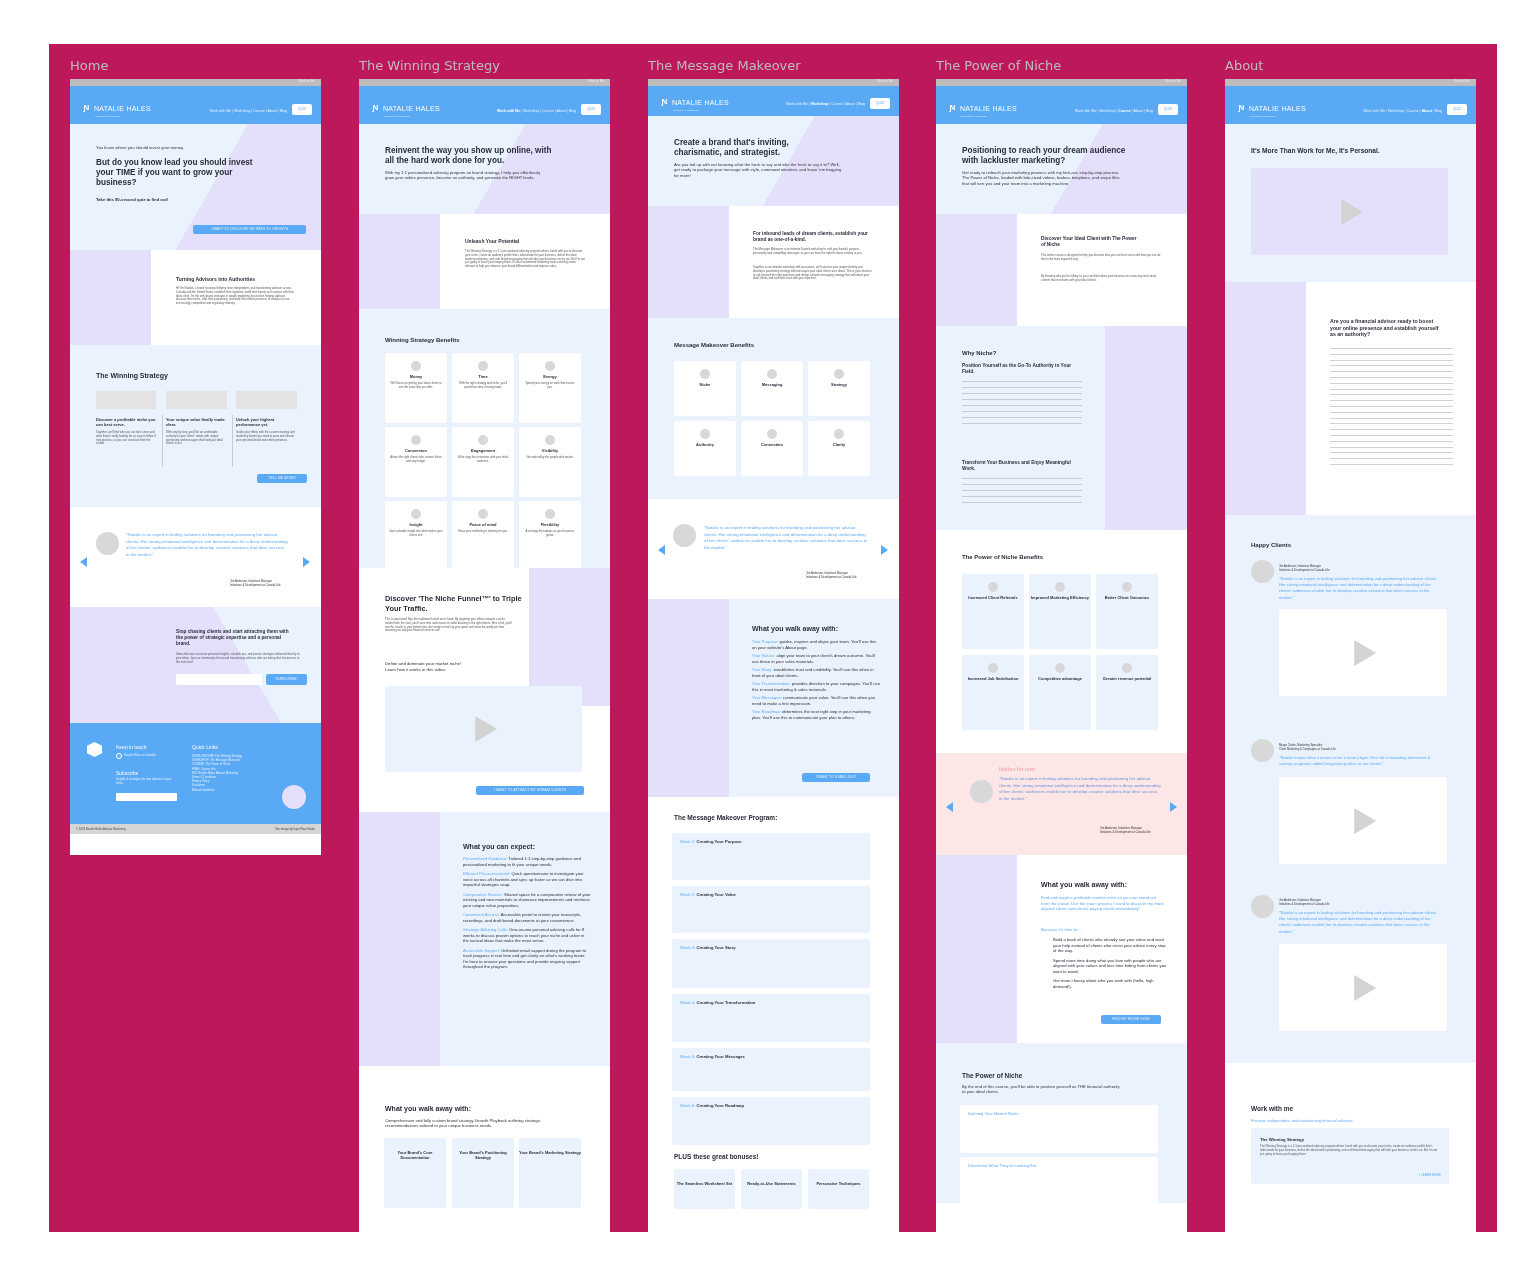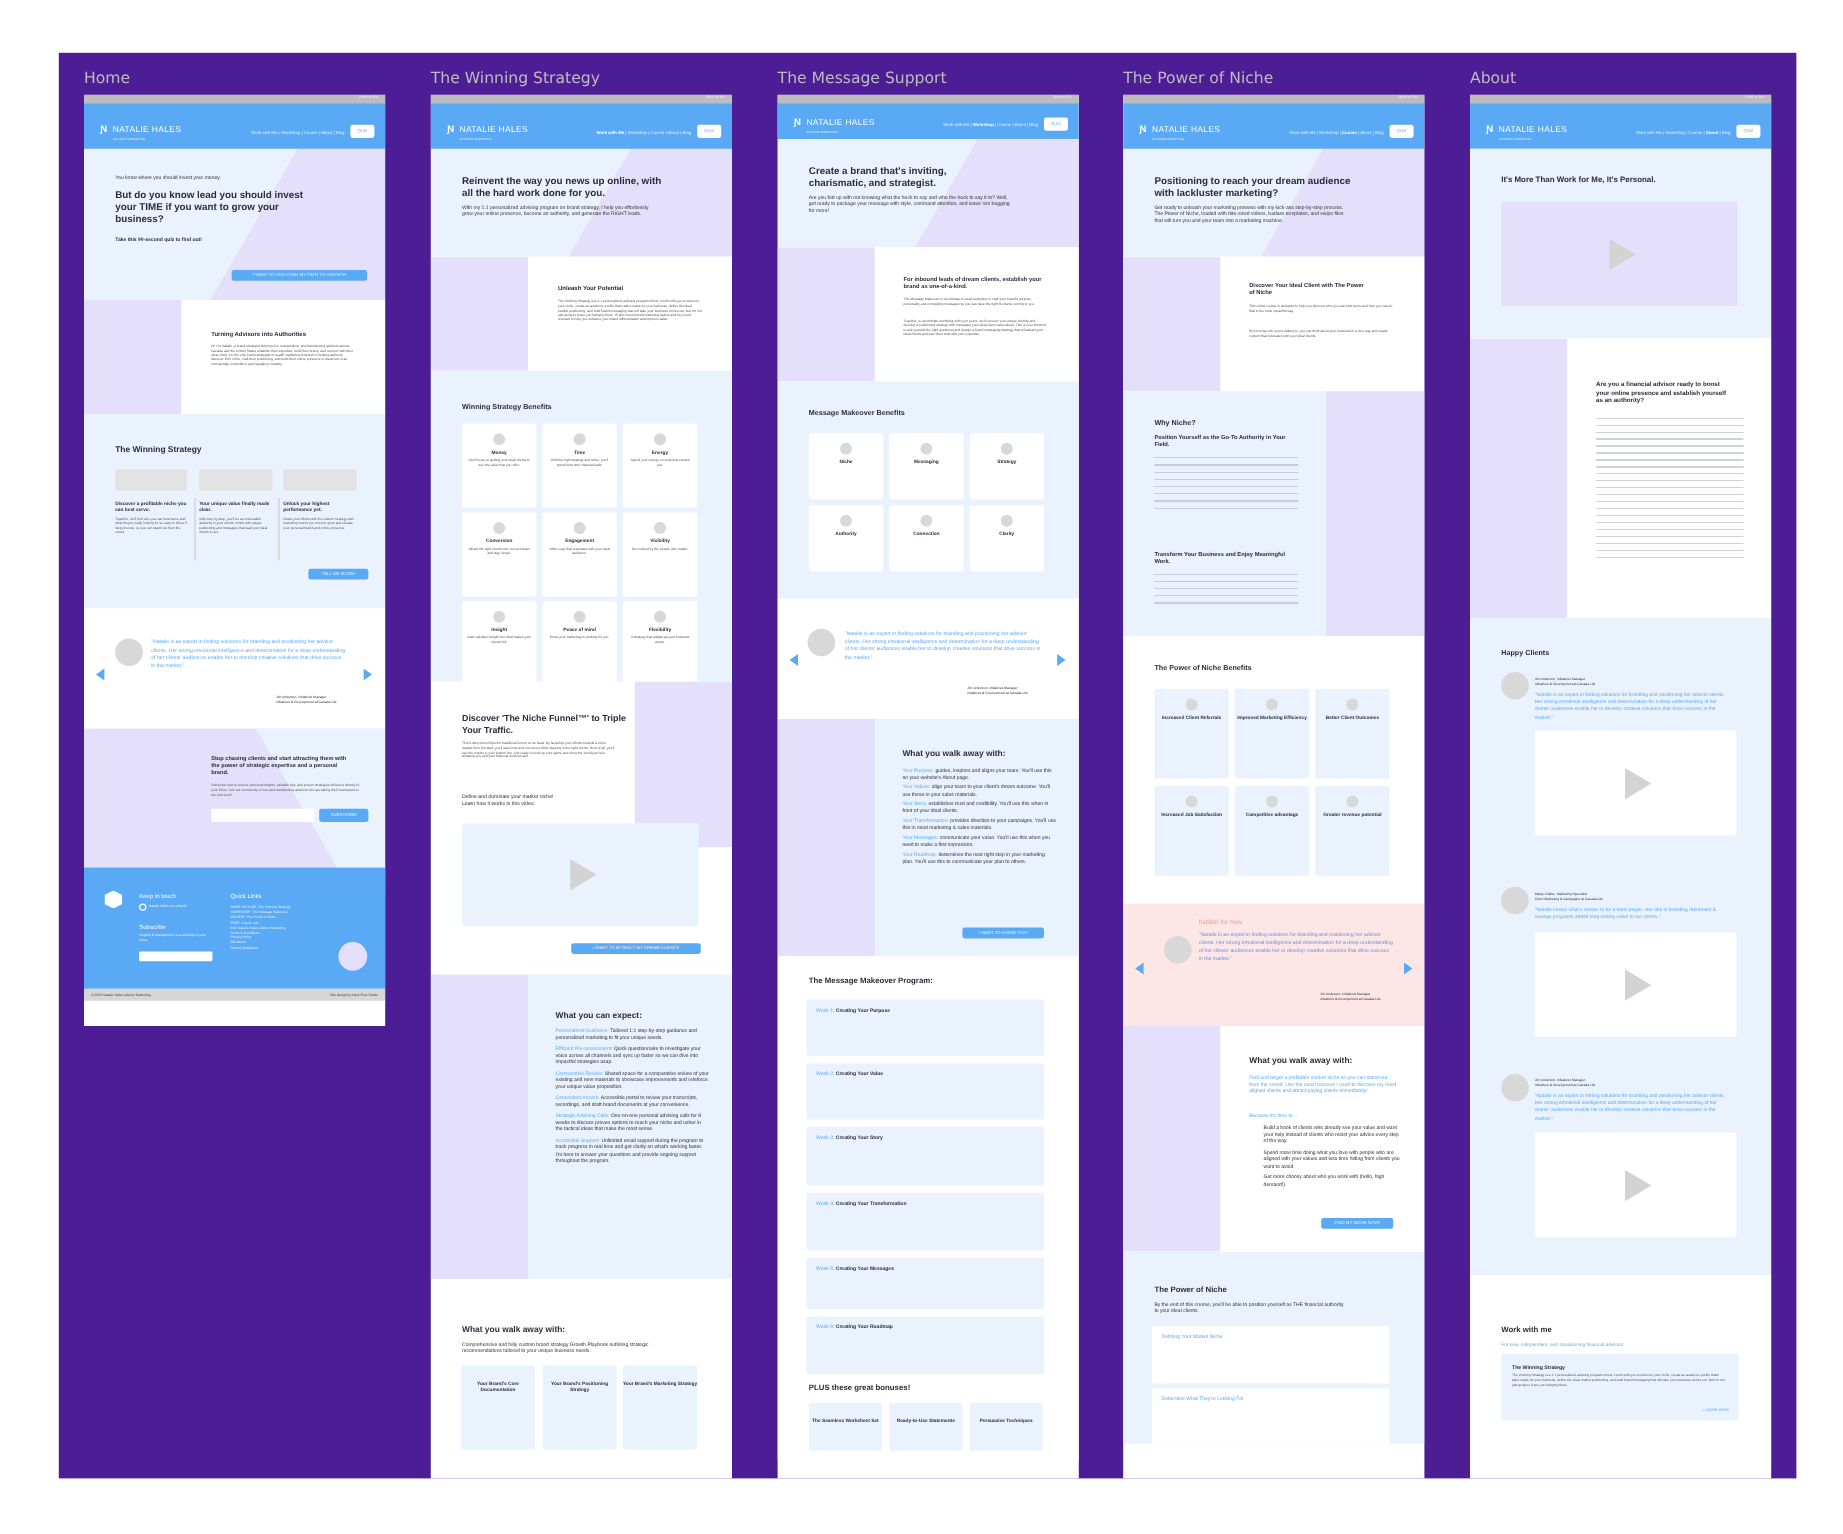--- a/index.html
+++ b/index.html
@@ -1,18 +1,18 @@
 <!DOCTYPE html>
 <html><head>
 <meta charset="utf-8">
 <style>
   * { box-sizing: border-box; margin: 0; padding: 0; }
   html, body { width: 1536px; height: 1278px; background: #ffffff; overflow: hidden; }
   body { font-family: "Liberation Sans", sans-serif; color: #2b2b3a; position: relative; }
-  .board { position: absolute; left: 49px; top: 44px; width: 1448px; height: 1188px; background: #4c1d95; }
+  .board { position: absolute; left: 49px; top: 44px; width: 1448px; height: 1188px; background: #be185d; }
   .col { position: absolute; top: 0; width: 251px; }
   .col-title { position: absolute; top: 14px; left: 0; font-size: 13px; color: #bdbdbd; font-family: "DejaVu Sans", sans-serif; }
   .page { position: absolute; top: 35px; left: 0; width: 251px; overflow: hidden; background: #fff; }
   .topbar { height: 7px; background: #bdbdbd; position: relative; }
   .topbar span { position: absolute; right: 6px; top: 0px; font-size: 3px; color: #eee; }
   .hdr { height: 38px; background: #5aa9f5; position: relative; }
   .logo { position: absolute; left: 12px; top: 11px; display: flex; align-items: center; gap: 3px; color: #fff; }
   .logo-mark { width: 9px; height: 9px; font-size: 8px; font-weight: bold; line-height: 9px; text-align: center; color: #fff; }
   .logo-text { font-size: 7px; letter-spacing: 0.3px; }
   .logo-sub { font-size: 2.5px; opacity: .8; display: block; }
@@ -170,21 +170,21 @@
           <span><span class="logo-text">NATALIE HALES</span><span class="logo-sub">ADVISOR MARKETING</span></span>
         </div>
         <div class="nav">
           <b>Work with Me</b> | <span>Workshop</span> | <span>Course</span> | <span>About</span> | <span>Blog</span>
         </div>
         <div class="quiz">QUIZ</div>
       </div>
 
       <div class="sec" style="height:90px;">
         <div class="diag"></div>
-        <div class="abs h1" style="left:26px; top:22px; width:170px;">Reinvent the way you news up online, with all the hard work done for you.</div>
+        <div class="abs h1" style="left:26px; top:22px; width:170px;">Reinvent the way you show up online, with all the hard work done for you.</div>
         <div class="abs p" style="left:26px; top:46px; width:160px;">With my 1:1 personalized advising program on brand strategy, I help you effortlessly grow your online presence, become an authority, and generate the RIGHT leads.</div>
       </div>
 
       <div class="sec white" style="height:95px;">
         <div class="leftblock"></div>
         <div class="abs h3" style="left:106px; top:24px;">Unleash Your Potential</div>
         <div class="abs tiny" style="left:106px; top:36px; width:120px;">The Winning Strategy is a 1:1 personalized advising program where I work with you to discover your niche, create an audience profile that's tailor-made for your business, define the ideal market positioning, and craft brand messaging that will take your business circles out. But I'm not just going to leave you hanging there. I'll also recommend marketing tactics and key news relevant to help you enhance your brand differentiation and improve sales.</div>
       </div>
 
       <div class="sec lblue" style="height:259px;">
@@ -273,21 +273,21 @@
             <div class="h3" style="font-size:4px; padding-top:12px; line-height:5px;">Your Brand's Positioning Strategy</div>
           </div>
         <div class="card tint" style="left:160px; top:72px; width:62px; height:70px;">
             <div class="h3" style="font-size:4px; padding-top:12px; line-height:5px;">Your Brand's Marketing Strategy</div>
           </div>
       </div>
     </div>
   </div>
 
   <div class="col" style="left:599px;">
-    <div class="col-title">The Message Support</div>
+    <div class="col-title">The Message Makeover</div>
     <div class="page" style="height:1153px;">
       <div class="topbar">
           <span>Work w/ Me</span>
         </div>
       <div class="hdr" style="height:30px;">
         <div class="logo" style="top:5px;">
           <span class="logo-mark">Ɲ</span>
           <span><span class="logo-text">NATALIE HALES</span><span class="logo-sub">ADVISOR MARKETING</span></span>
         </div>
         <div class="nav" style="top:16px;">

